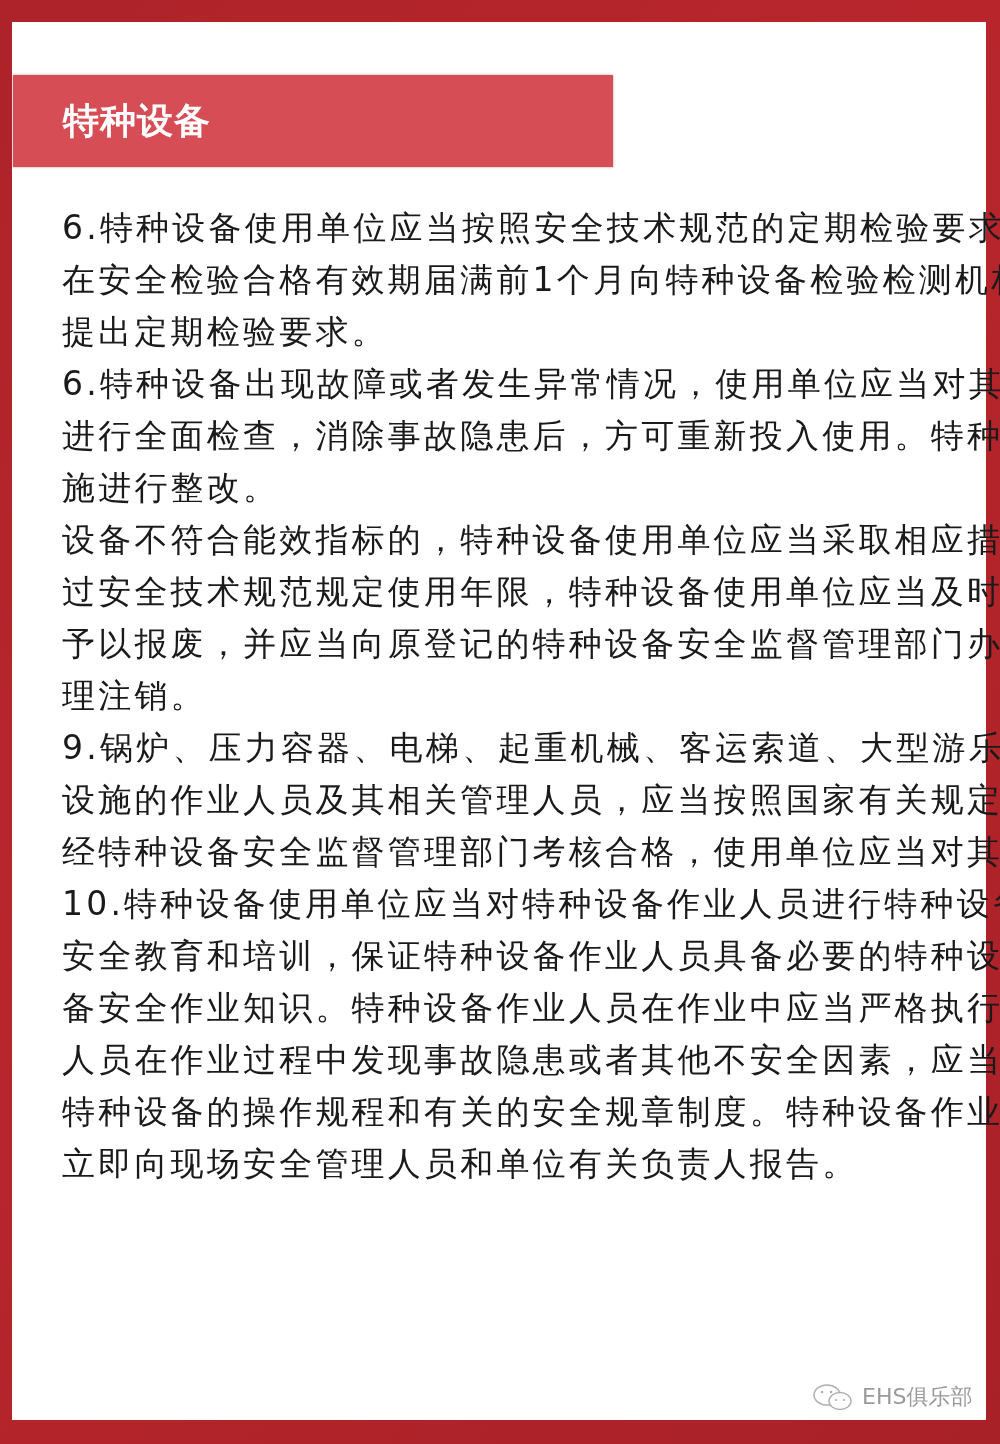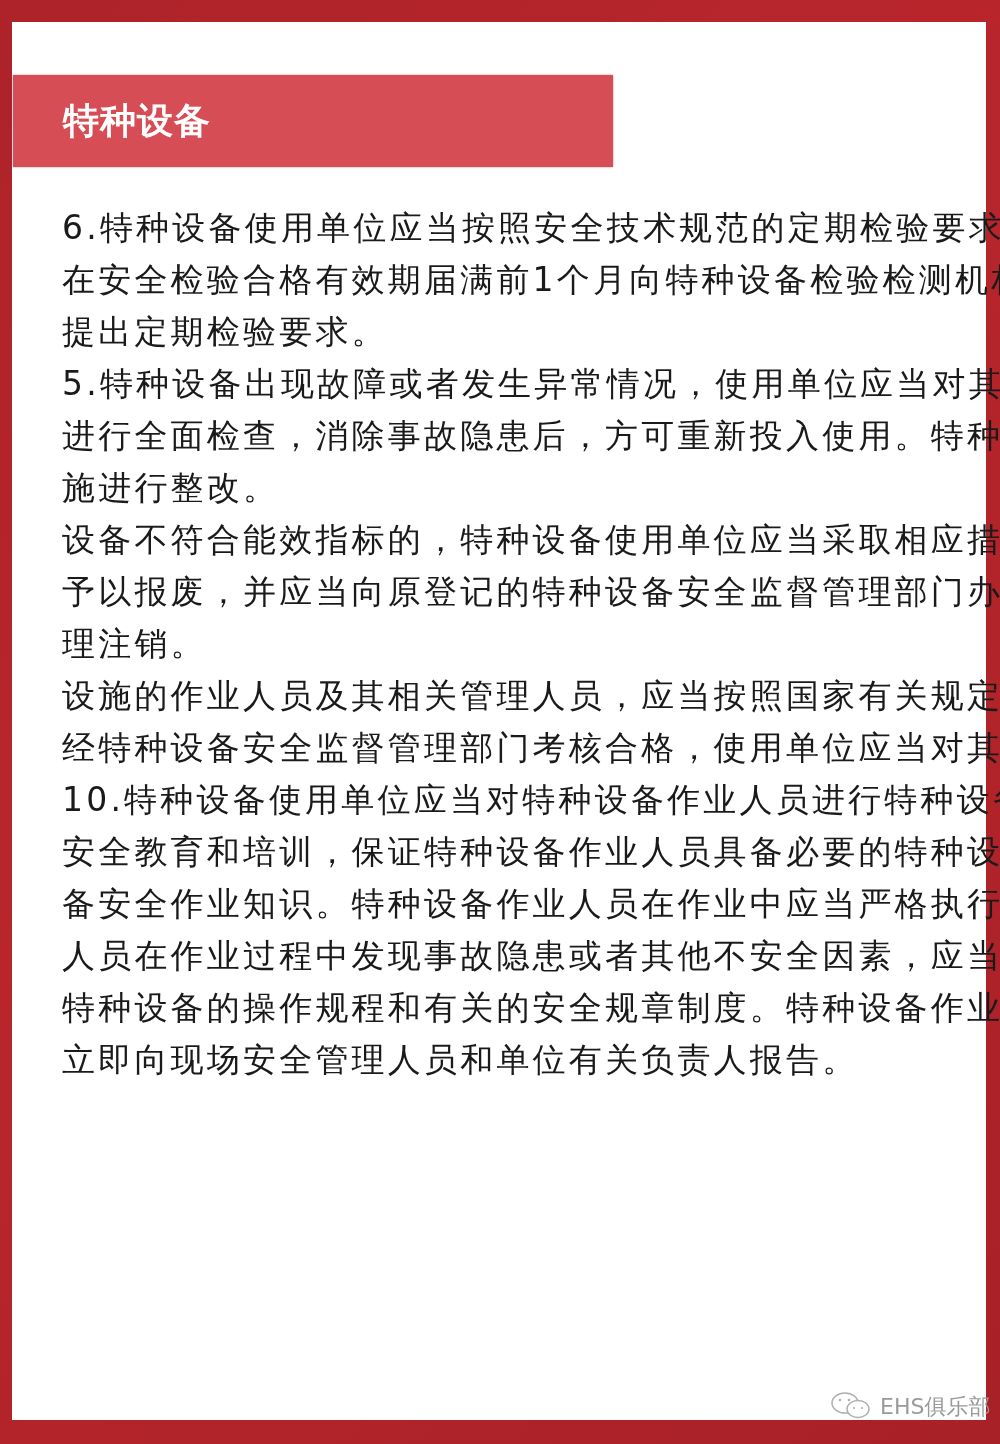--- a/index.html
+++ b/index.html
@@ -6,50 +6,52 @@
   body{width:1000px;height:1444px;position:relative;overflow:hidden;background:#a8242a;
     font-family:"DejaVu Sans","Liberation Sans",sans-serif;}
   .frame-bg{position:absolute;left:0;top:0;width:1000px;height:1444px;
     background:linear-gradient(135deg,#ad2329 0%,#b8262c 40%,#a82127 100%);}
   .page{position:absolute;left:12px;top:22px;width:974px;height:1398px;background:#fff;}
   .title-bar{position:absolute;left:13px;top:75px;width:600px;height:92px;background:#d64d55;
     box-shadow:0 0 2px rgba(120,40,50,.5);text-decoration:underline;}
   .title-text{position:absolute;left:50px;top:20px;font-size:36px;font-weight:bold;color:#fff;letter-spacing:1px;line-height:52px;}
   .content{position:absolute;left:62px;top:202px;width:900px;}
   .line{font-size:33px;line-height:52px;height:52px;color:#1a1a1a;white-space:nowrap;letter-spacing:3.2px;}
-  .watermark{position:absolute;left:828px;top:1382px;height:40px;display:flex;align-items:flex-end;color:#9a9a9a;font-size:22px;}
+  .watermark{position:absolute;left:810px;top:1382px;height:40px;display:flex;align-items:flex-start;color:#9a9a9a;font-size:22px;}
   .wm-icon{width:48px;height:32px;margin-right:4px;}
 </style>
 </head>
 <body>
 
 <div class="frame-bg"></div>
 <div class="page"></div>
 
 <div class="title-bar">
   <div class="title-text">特种设备</div>
 </div>
 
 <div class="content" id="content">
     <div>
       <div class="line">6.特种设备使用单位应当按照安全技术规范的定期检验要求，</div>
       <div class="line">在安全检验合格有效期届满前1个月向特种设备检验检测机构</div>
       <div class="line">提出定期检验要求。</div>
     </div>
     <div>
-      <div class="line">5.特种设备出现故障或者发生异常情况，使用单位应当对其</div>
+      <div class="line">6.特种设备出现故障或者发生异常情况，使用单位应当对其</div>
       <div class="line">进行全面检查，消除事故隐患后，方可重新投入使用。特种</div>
       <div class="line">施进行整改。</div>
       <div class="line">设备不符合能效指标的，特种设备使用单位应当采取相应措</div>
     </div>
     <div>
+      <div class="line">过安全技术规范规定使用年限，特种设备使用单位应当及时</div>
       <div class="line">予以报废，并应当向原登记的特种设备安全监督管理部门办</div>
       <div class="line">理注销。</div>
     </div>
     <div>
+      <div class="line">9.锅炉、压力容器、电梯、起重机械、客运索道、大型游乐</div>
       <div class="line">设施的作业人员及其相关管理人员，应当按照国家有关规定</div>
       <div class="line">经特种设备安全监督管理部门考核合格，使用单位应当对其</div>
     </div>
     <div>
       <div class="line">10.特种设备使用单位应当对特种设备作业人员进行特种设备</div>
       <div class="line">安全教育和培训，保证特种设备作业人员具备必要的特种设</div>
       <div class="line">备安全作业知识。特种设备作业人员在作业中应当严格执行</div>
       <div class="line">人员在作业过程中发现事故隐患或者其他不安全因素，应当</div>
       <div class="line">特种设备的操作规程和有关的安全规章制度。特种设备作业</div>
       <div class="line">立即向现场安全管理人员和单位有关负责人报告。</div>

